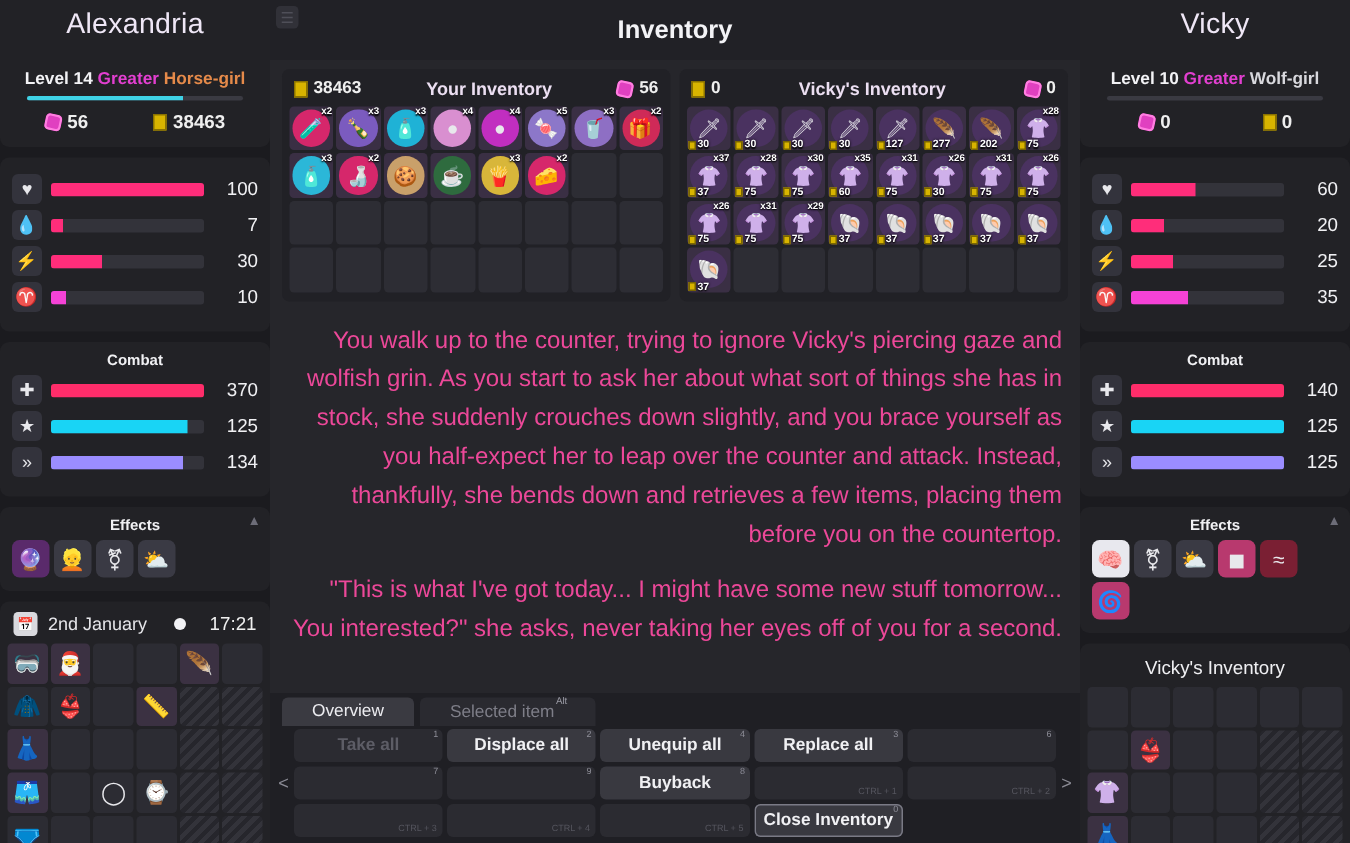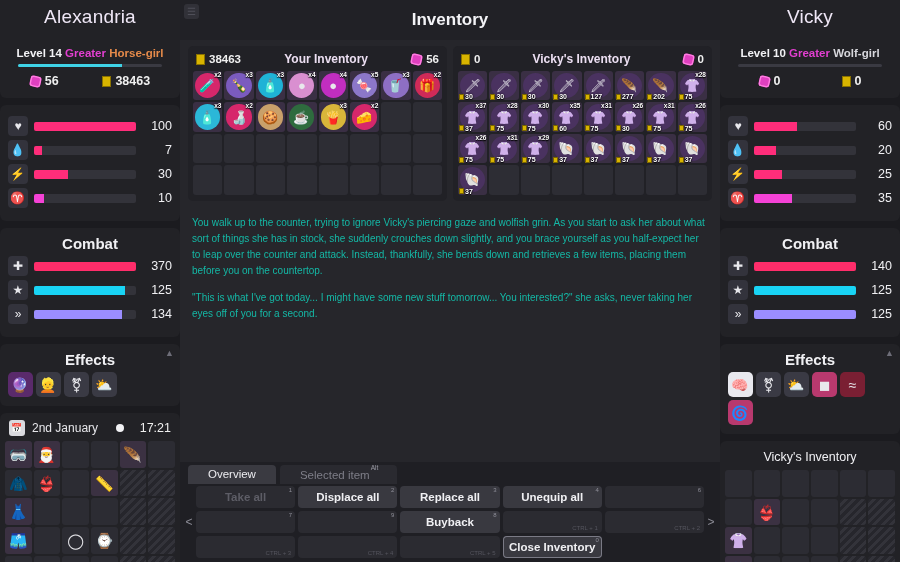--- a/index.html
+++ b/index.html
@@ -35,21 +35,21 @@
   .coin { width: 9px; height: 11px; background: #d8b400; border: 1px solid #8a7200; }
   .cur span { font-size: 12.5px; color: #efefef; font-weight: 600; }
 
   .panel { background: #222226; margin: 7px 0 0 0; padding: 7px 8px 9px 8px; border-radius: 6px; position: relative; }
   .stat-row { display: flex; align-items: center; gap: 6px; margin: 4px 0; }
   .stat-ico { width: 20px; height: 20px; border-radius: 4px; background: #33333c; flex: 0 0 20px;
               display: flex; align-items: center; justify-content: center; font-size: 12px; line-height: 1; }
   .bar { flex: 1; height: 9px; background: #33333a; border-radius: 2px; overflow: hidden; }
   .bar > i { display: block; height: 100%; }
   .stat-val { width: 30px; text-align: right; font-size: 12.5px; color: #f0f0f3; }
-  .panel-title { text-align: center; font-size: 15px; font-weight: bold; color: #f0f0f3; margin-bottom: 3px; }
+  .panel-title { text-align: center; font-size: 10px; font-weight: bold; color: #f0f0f3; margin-bottom: 3px; }
   .collapse { position: absolute; right: 6px; top: 4px; font-size: 9px; color: #6d6d78; }
 
   .eff-row { display: flex; gap: 3px; margin-top: 4px; flex-wrap: wrap; }
   .eff { width: 25px; height: 25px; border-radius: 5px; background: #3a3a44;
          display:flex; align-items:center; justify-content:center; font-size: 14px; line-height:1; }
 
   
   .equip-panel { background: #222226; margin-top: 7px; border-radius: 6px; padding: 5px 5px 4px 5px; flex: 1;
                  display: flex; flex-direction: column; }
   .date-row { display: flex; align-items: center; gap: 7px; padding: 2px 4px 5px 4px; font-size: 12px; color: #e6e6ea; }
@@ -82,21 +82,21 @@
   .slot.has { background: #3a2f44; }
   .slot .circ { width: 86%; height: 86%; border-radius: 50%; display:flex;align-items:center;justify-content:center;
                 font-size: 13px; line-height:1;}
   .qty { position: absolute; right: 1px; top: 0px; font-size: 6.5px; color: #fff; font-weight: bold;
          text-shadow: 0 0 2px #000, 0 1px 1px #000; }
   .price { position: absolute; left: 1px; bottom: 0px; font-size: 7px; color: #fff; font-weight: bold;
            text-shadow: 0 0 2px #000, 0 1px 1px #000; display:flex; align-items:center; gap:1px;}
   .price .c { width: 5px; height: 6px; background: #d8b400; display:inline-block; border:0.5px solid #7a6600;}
 
   
-  .story { padding: 10px 12px 0 12px; font-size: 10px; line-height: 1.62; color: #14b8a6; flex: 1; }
+  .story { padding: 10px 12px 0 12px; font-size: 16px; line-height: 1.62; color: #ec4899; flex: 1; text-align: right; }
   .story p { margin-bottom: 11px; }
 
   
   .actions { background: #1f1f24; padding: 0 0 4px 0; text-align: right; }
   .tabs { display: flex; gap: 4px; padding: 3px 8px 0 8px; }
   .tab { background: #3a3a41; border-radius: 4px 4px 0 0; padding: 3px 20px; font-size: 11.5px; color: #ececf0;
          position: relative; }
   .tab.inactive { background: #2a2a30; color: #7e7e88; }
   .tab sup { font-size: 6.5px; position: relative; top: -4px; left: 1px; color: #9a9aa4;}
   .btnwrap { display: flex; align-items: stretch; padding: 2px 2px 0 2px; }
@@ -528,27 +528,27 @@
     <span>Take all</span>
     <span class="k">1</span>
 
   </div>
             <div class="abtn">
     <span>Displace all</span>
     <span class="k">2</span>
 
   </div>
             <div class="abtn">
+    <span>Unequip all</span>
+    <span class="k">4</span>
+
+  </div>
+            <div class="abtn">
     <span>Replace all</span>
     <span class="k">3</span>
-
-  </div>
-            <div class="abtn">
-    <span>Unequip all</span>
-    <span class="k">4</span>
 
   </div>
             <div class="abtn blank">
     <span></span>
     <span class="k">6</span>
 
   </div>
             <div class="abtn blank">
     <span></span>
     <span class="k">7</span>

